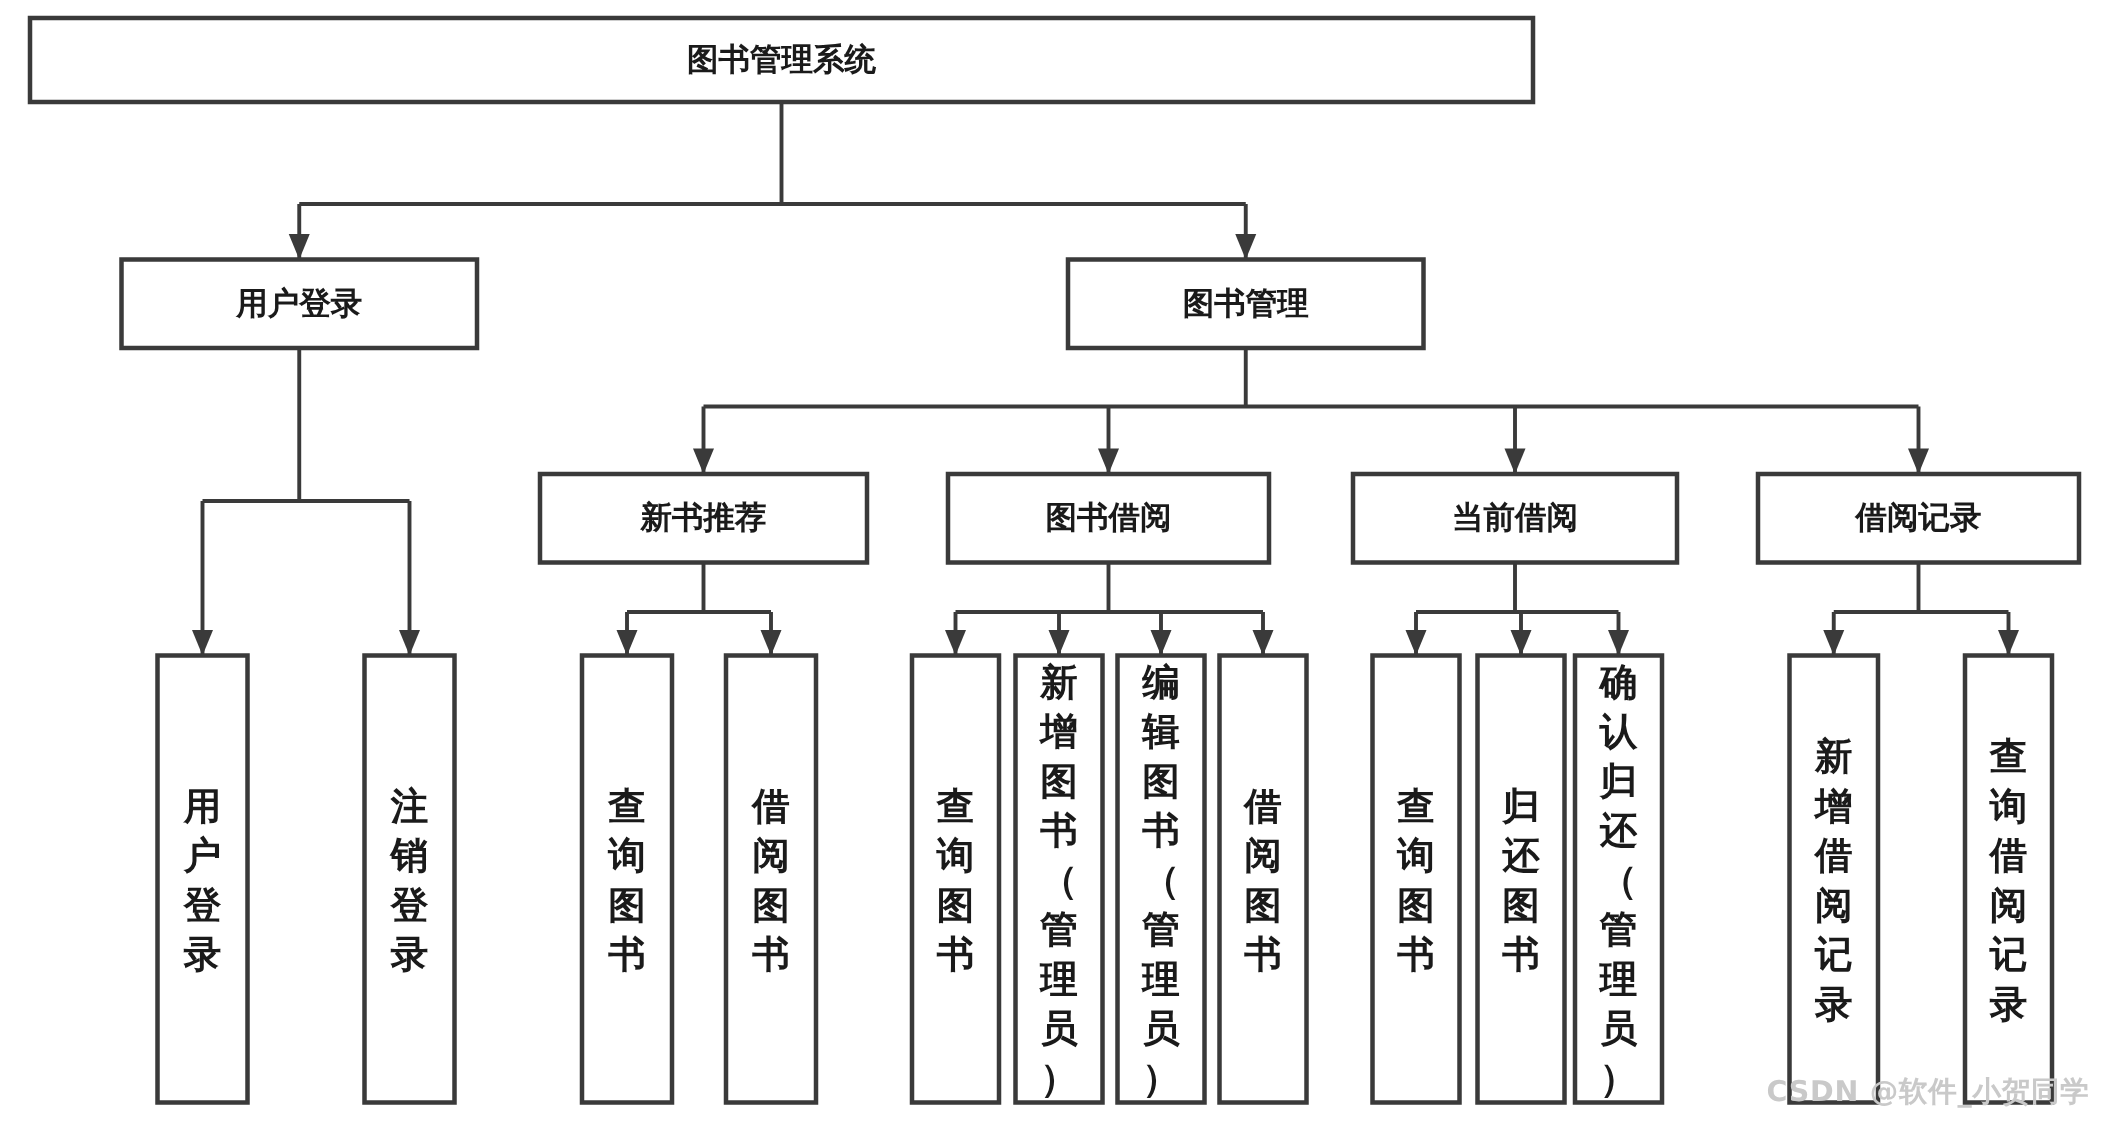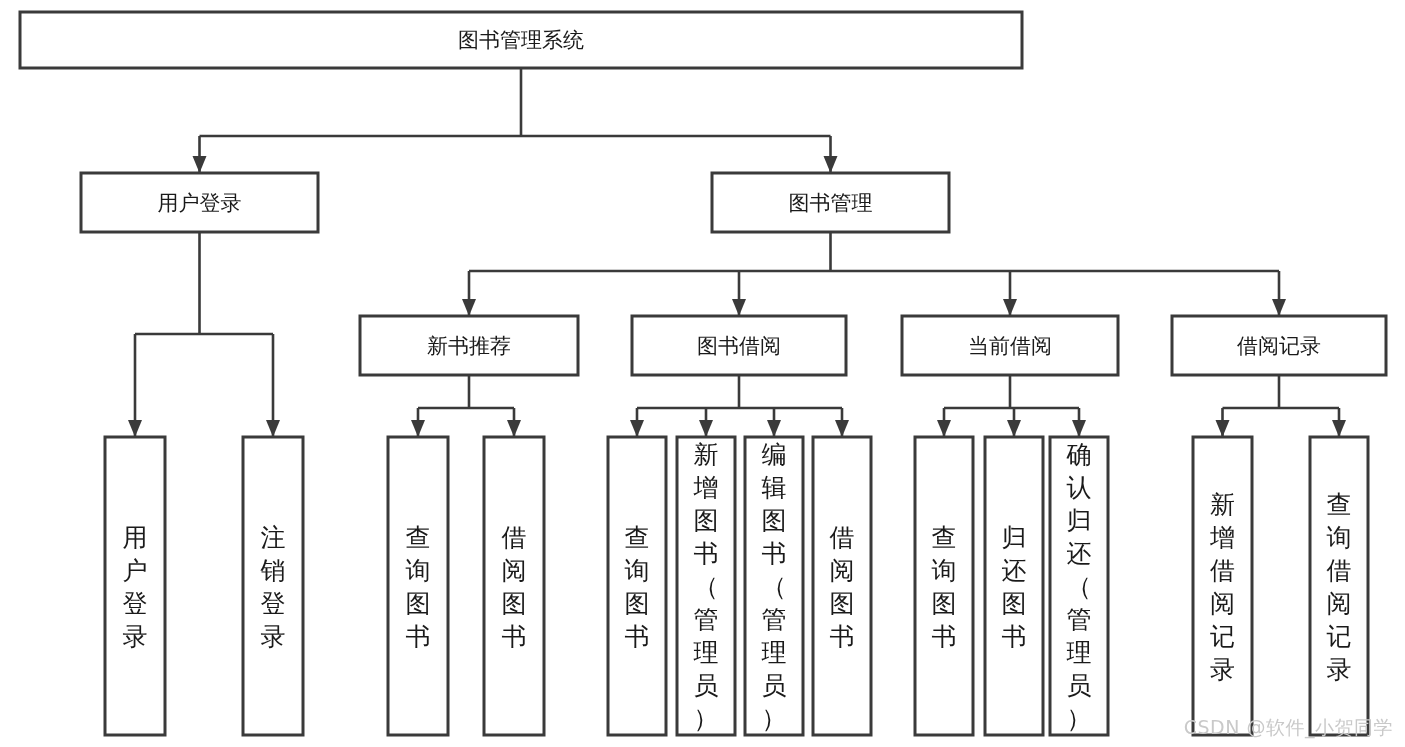--- a/index.html
+++ b/index.html
@@ -12,20 +12,21 @@
     width: 1405px;
     height: 747px;
     overflow: hidden;
     font-family: "DejaVu Sans", "Liberation Sans", sans-serif;
     position: relative;
   }
   #diagram-root {
     position: relative;
     width: 1405px;
     height: 747px;
+    font-weight: bold;
   }
   svg.diagram-canvas {
     position: absolute;
     top: 0;
     left: 0;
     width: 1405px;
     height: 747px;
     display: block;
   }
   .node-box {

